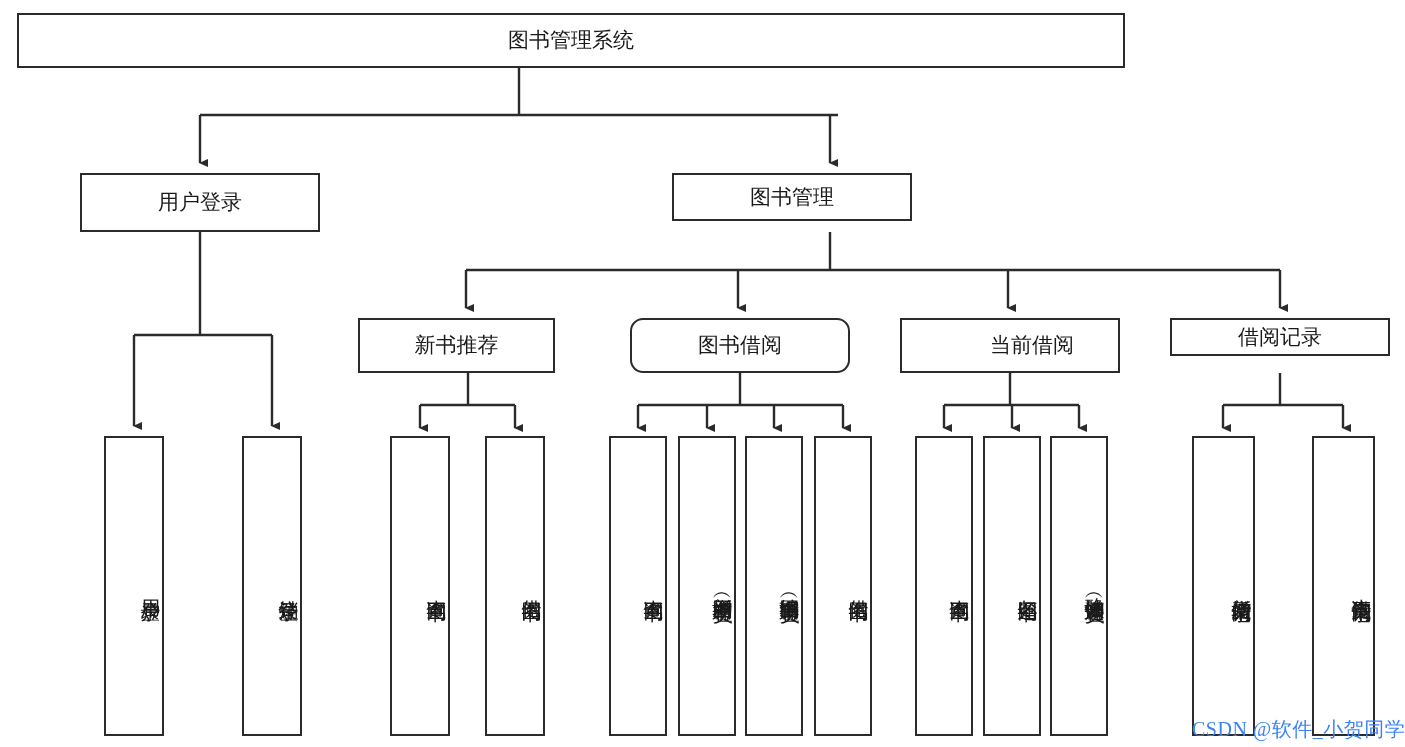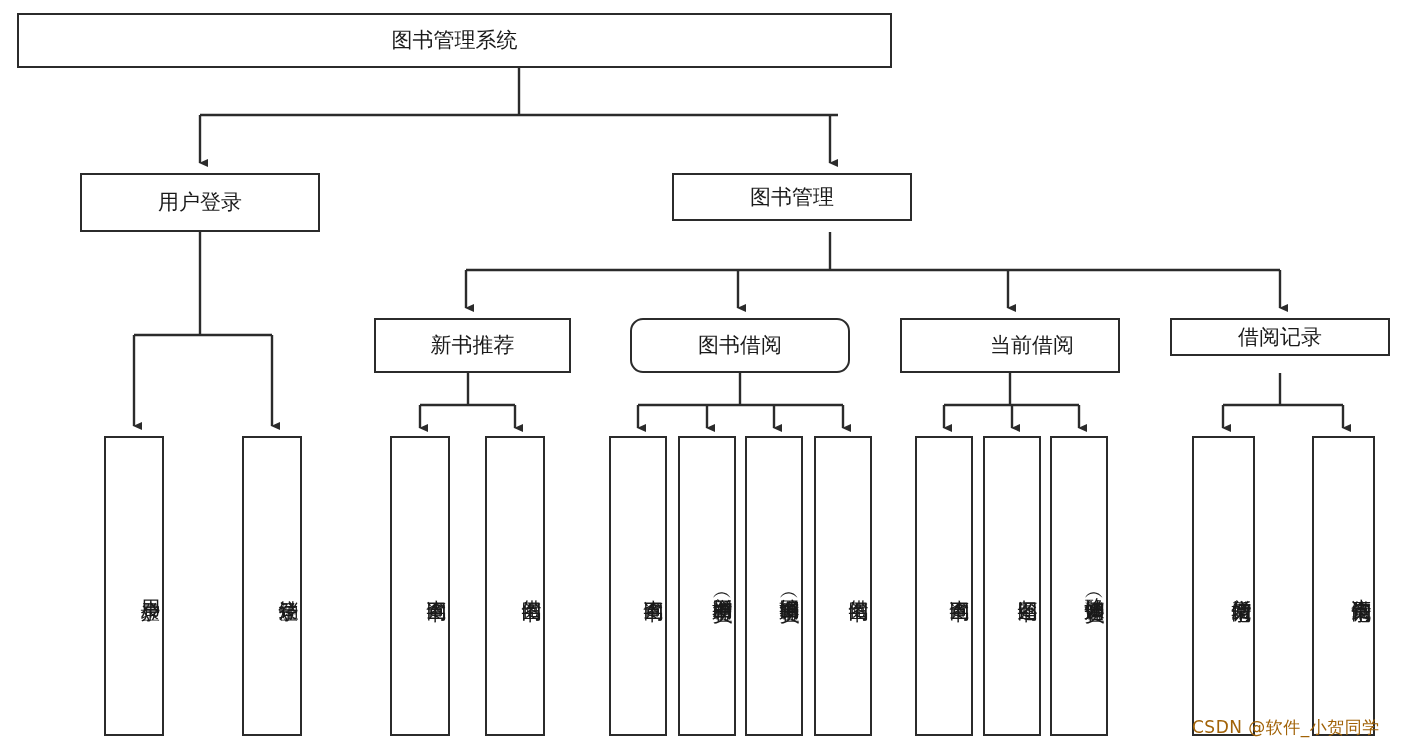--- a/index.html
+++ b/index.html
@@ -52,25 +52,26 @@
     align-items: flex-start;
     justify-content: center;
   }
   .node-v .vlabel {
     writing-mode: vertical-rl;
     text-orientation: upright;
     display: block;
   }
   .watermark {
     position: absolute;
-    color: #a16207;
-    font-size: 17px;
+    color: #3b82f6;
+    font-size: 20px;
     letter-spacing: 0.5px;
     white-space: nowrap;
     user-select: none;
+    font-family: Liberation Serif, serif;
   }
 </style>
 </head>
 <body>
 
 <div id="diagram-canvas">
 
   <svg class="edges" viewBox="0 0 1405 747">
     <defs>
       <marker id="arrow" markerWidth="10" markerHeight="10" refX="5" refY="8" orient="auto" markerUnits="userSpaceOnUse">
@@ -114,32 +115,32 @@
       <path d="M1012,405 L1012,428" marker-end="url(#arrow)"></path>
       <path d="M1079,405 L1079,428" marker-end="url(#arrow)"></path>
 
       <path d="M1280,373 L1280,405"></path>
       <path d="M1223,405 L1343,405"></path>
       <path d="M1223,405 L1223,428" marker-end="url(#arrow)"></path>
       <path d="M1343,405 L1343,428" marker-end="url(#arrow)"></path>
     </g>
   </svg>
 
-  <div class="node node-root" style="left:17px; top:13px; width:875px; height:55px;">
+  <div class="node node-root" style="left:17px; top:13px; width:1108px; height:55px;">
     <span>图书管理系统</span>
   </div>
 
   <div class="node node-h" style="left:80px; top:173px; width:240px; height:59px;">
     <span>用户登录</span>
   </div>
   <div class="node node-h" style="left:672px; top:173px; width:240px; height:48px;">
     <span>图书管理</span>
   </div>
 
-  <div class="node node-h" style="left:358px; top:318px; width:197px; height:55px;margin-left:16px;">
+  <div class="node node-h" style="left:358px; top:318px; width:197px; height:55px;">
     <span>新书推荐</span>
   </div>
   <div class="node node-h" style="left:630px; top:318px; width:220px; height:55px;border-radius:13px;">
     <span>图书借阅</span>
   </div>
   <div class="node node-h" style="left:900px; top:318px; width:220px; height:55px;padding-left:44px;">
     <span>当前借阅</span>
   </div>
   <div class="node node-h" style="left:1170px; top:318px; width:220px; height:38px;">
     <span>借阅记录</span>

